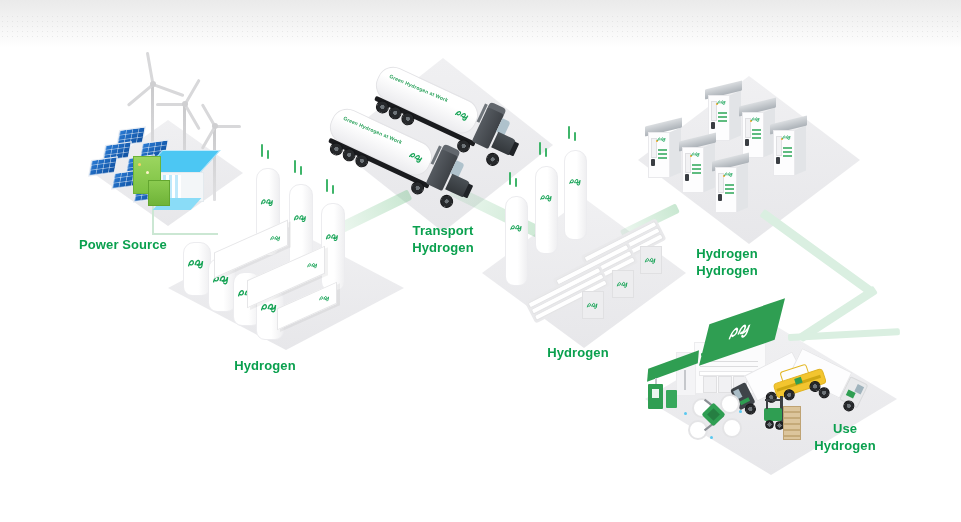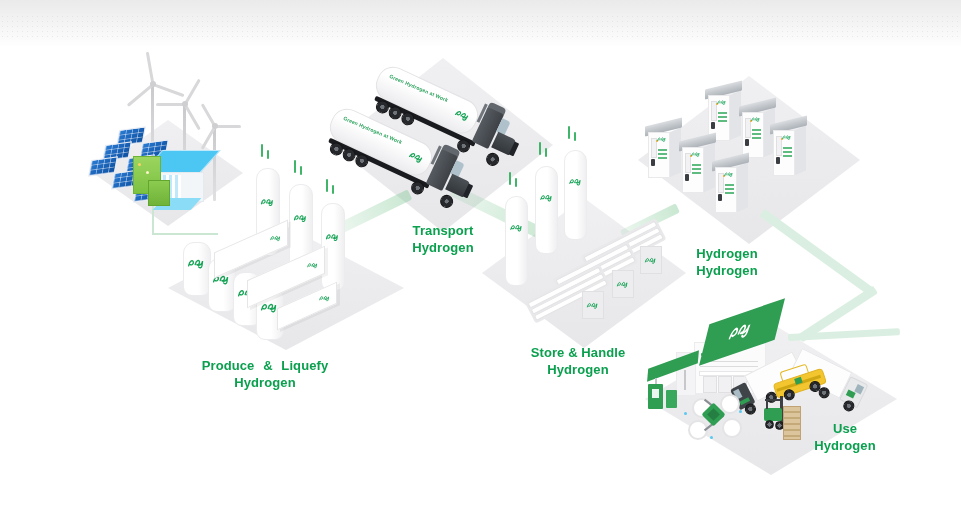--- a/index.html
+++ b/index.html
@@ -543,30 +543,31 @@
       <div class="abs" style="left:20px;top:30px;width:24px;height:2px;background:#8A8F94;transform:rotate(-38deg);"></div>
       <div class="abs" style="left:23px;top:14px;width:17px;height:17px;background:#2F9E52;transform:rotate(45deg);border-radius:2px;">
         <div class="abs" style="left:4px;top:4px;width:9px;height:9px;background:#267F42;"></div>
       </div>
       <div class="abs" style="left:2px;top:20px;width:3px;height:3px;background:#59C8F0;border-radius:50%;"></div>
       <div class="abs" style="left:57px;top:18px;width:3px;height:3px;background:#59C8F0;border-radius:50%;"></div>
       <div class="abs" style="left:28px;top:44px;width:3px;height:3px;background:#59C8F0;border-radius:50%;"></div>
     </div>
   </div>
 
+  <div class="abs lbl" style="left:58px;top:236px;width:130px;">
+    <div>Power Source</div>
+  </div>
   <div class="abs lbl" style="left:185px;top:357px;width:160px;">
-    <div class="wide-space">Produce &amp; Liquefy</div>
     <div>Hydrogen</div>
   </div>
   <div class="abs lbl" style="left:388px;top:222px;width:110px;">
     <div>Transport</div>
     <div>Hydrogen</div>
   </div>
   <div class="abs lbl" style="left:513px;top:344px;width:130px;">
-    <div>Store &amp; Handle</div>
     <div>Hydrogen</div>
   </div>
   <div class="abs lbl" style="left:672px;top:245px;width:110px;">
     <div>Hydrogen</div>
     <div>Hydrogen</div>
   </div>
   <div class="abs lbl" style="left:795px;top:420px;width:100px;">
     <div>Use</div>
     <div>Hydrogen</div>
   </div>

